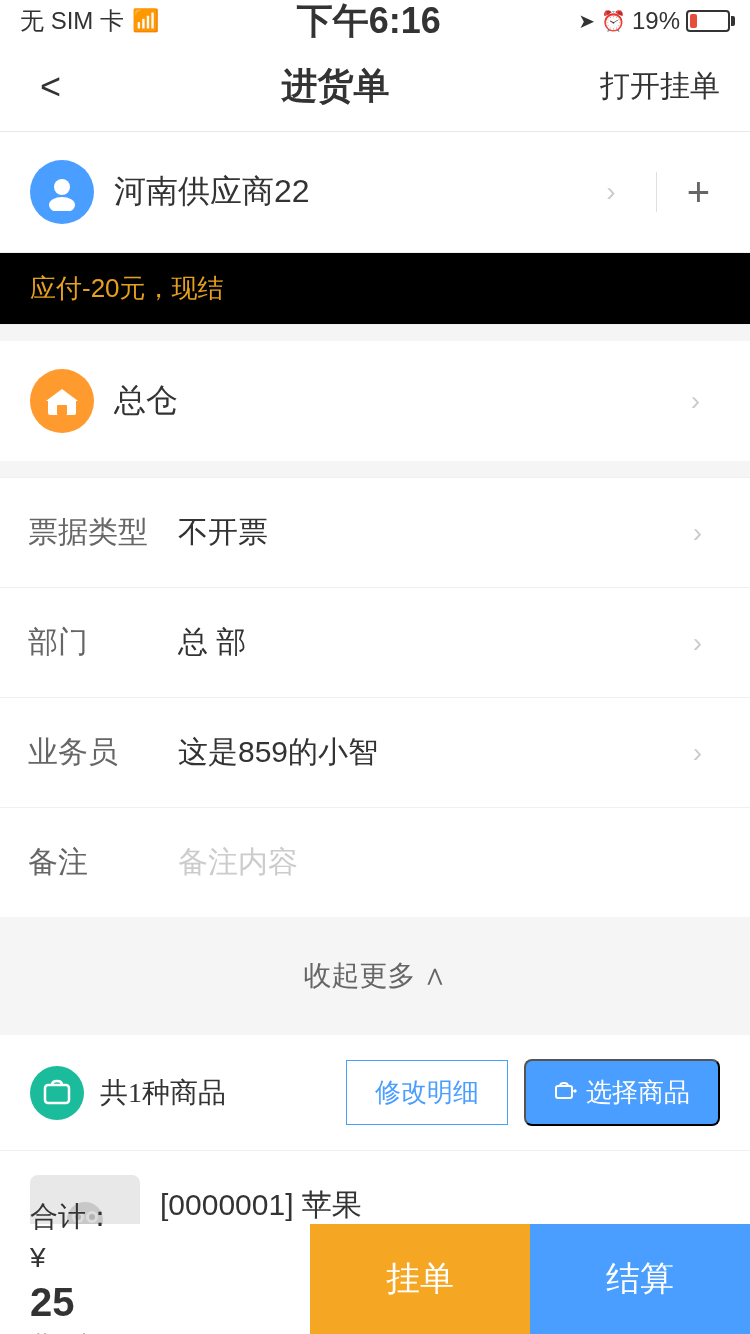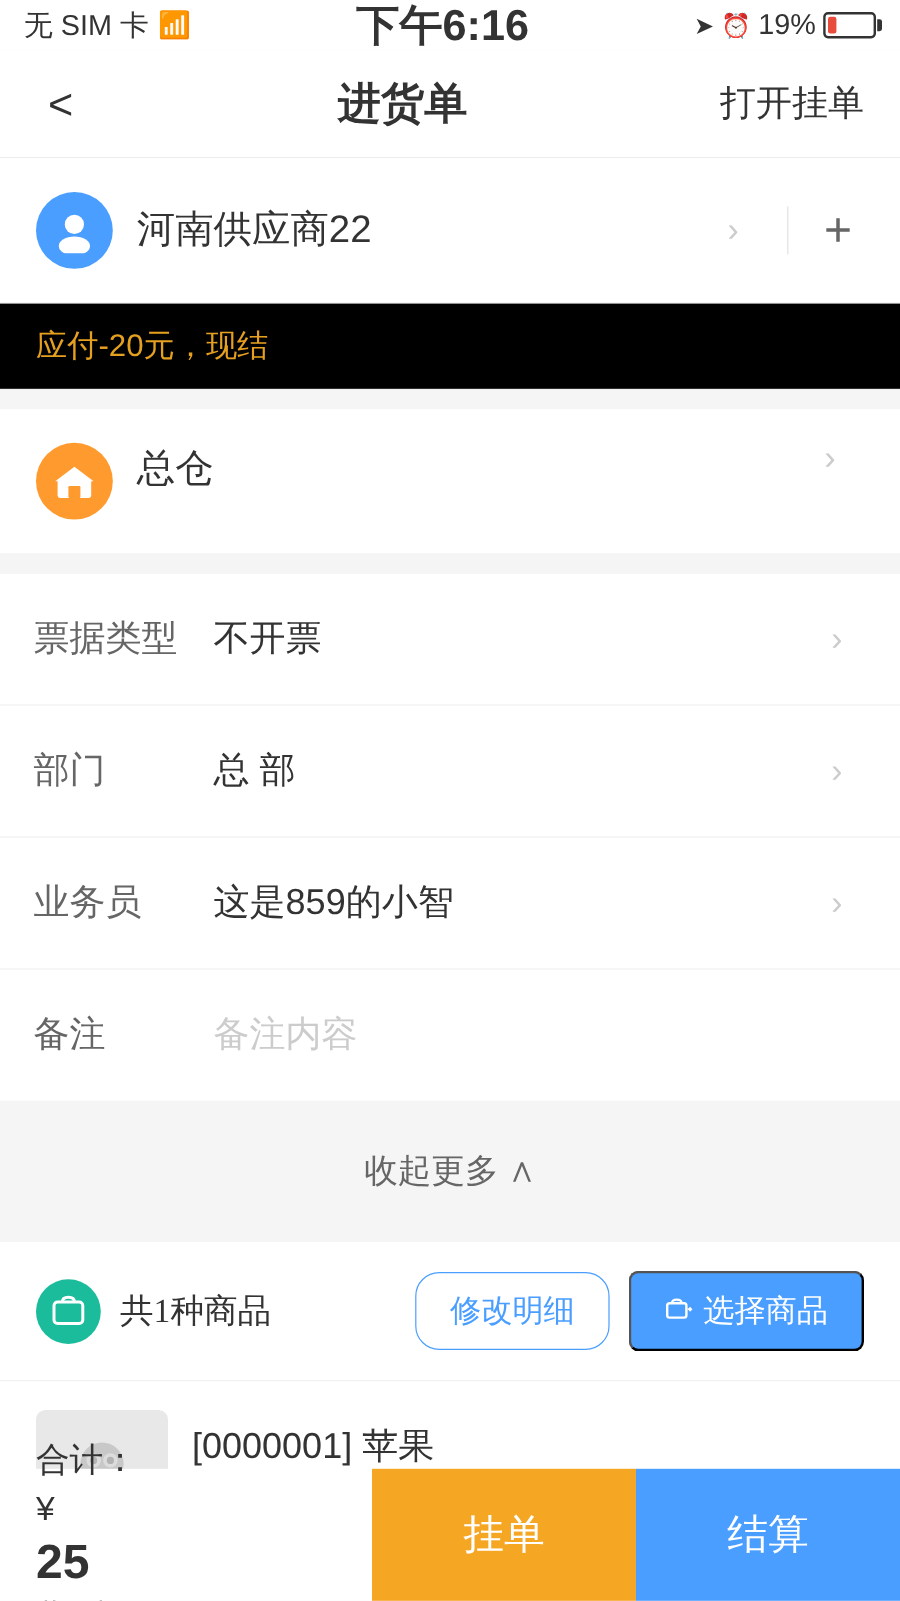--- a/index.html
+++ b/index.html
@@ -142,24 +142,23 @@
       background: #000000;
       padding: 18px 30px;
       font-size: 26px;
       color: #e6a020;
       border-bottom: 1px solid #f0f0f0;
     }
 
     
     .warehouse-row {
       display: flex;
-      align-items: flex-start;
+      align-items: center;
       padding: 28px 30px;
       background: #fff;
-      font-family: Liberation Mono, monospace;
     }
     .warehouse-icon-wrap {
       width: 64px;
       height: 64px;
       border-radius: 50%;
       background: #ff9a2e;
       display: flex;
       align-items: center;
       justify-content: center;
       margin-right: 20px;
@@ -231,21 +230,21 @@
       flex: 1;
       font-size: 28px;
       color: #333;
       font-family: Liberation Serif, serif;
     }
     .btn-edit {
       border: 1px solid #4a9eff;
       color: #4a9eff;
       background: #fff;
       padding: 14px 28px;
-      border-radius: 20px;
+      border-radius: 0;
       font-size: 26px;
       cursor: pointer;
       margin-right: 16px;
     }
     .btn-select {
       background: #4a9eff;
       color: #fff;
       padding: 14px 28px;
       border-radius: 8px;
       font-size: 26px;

